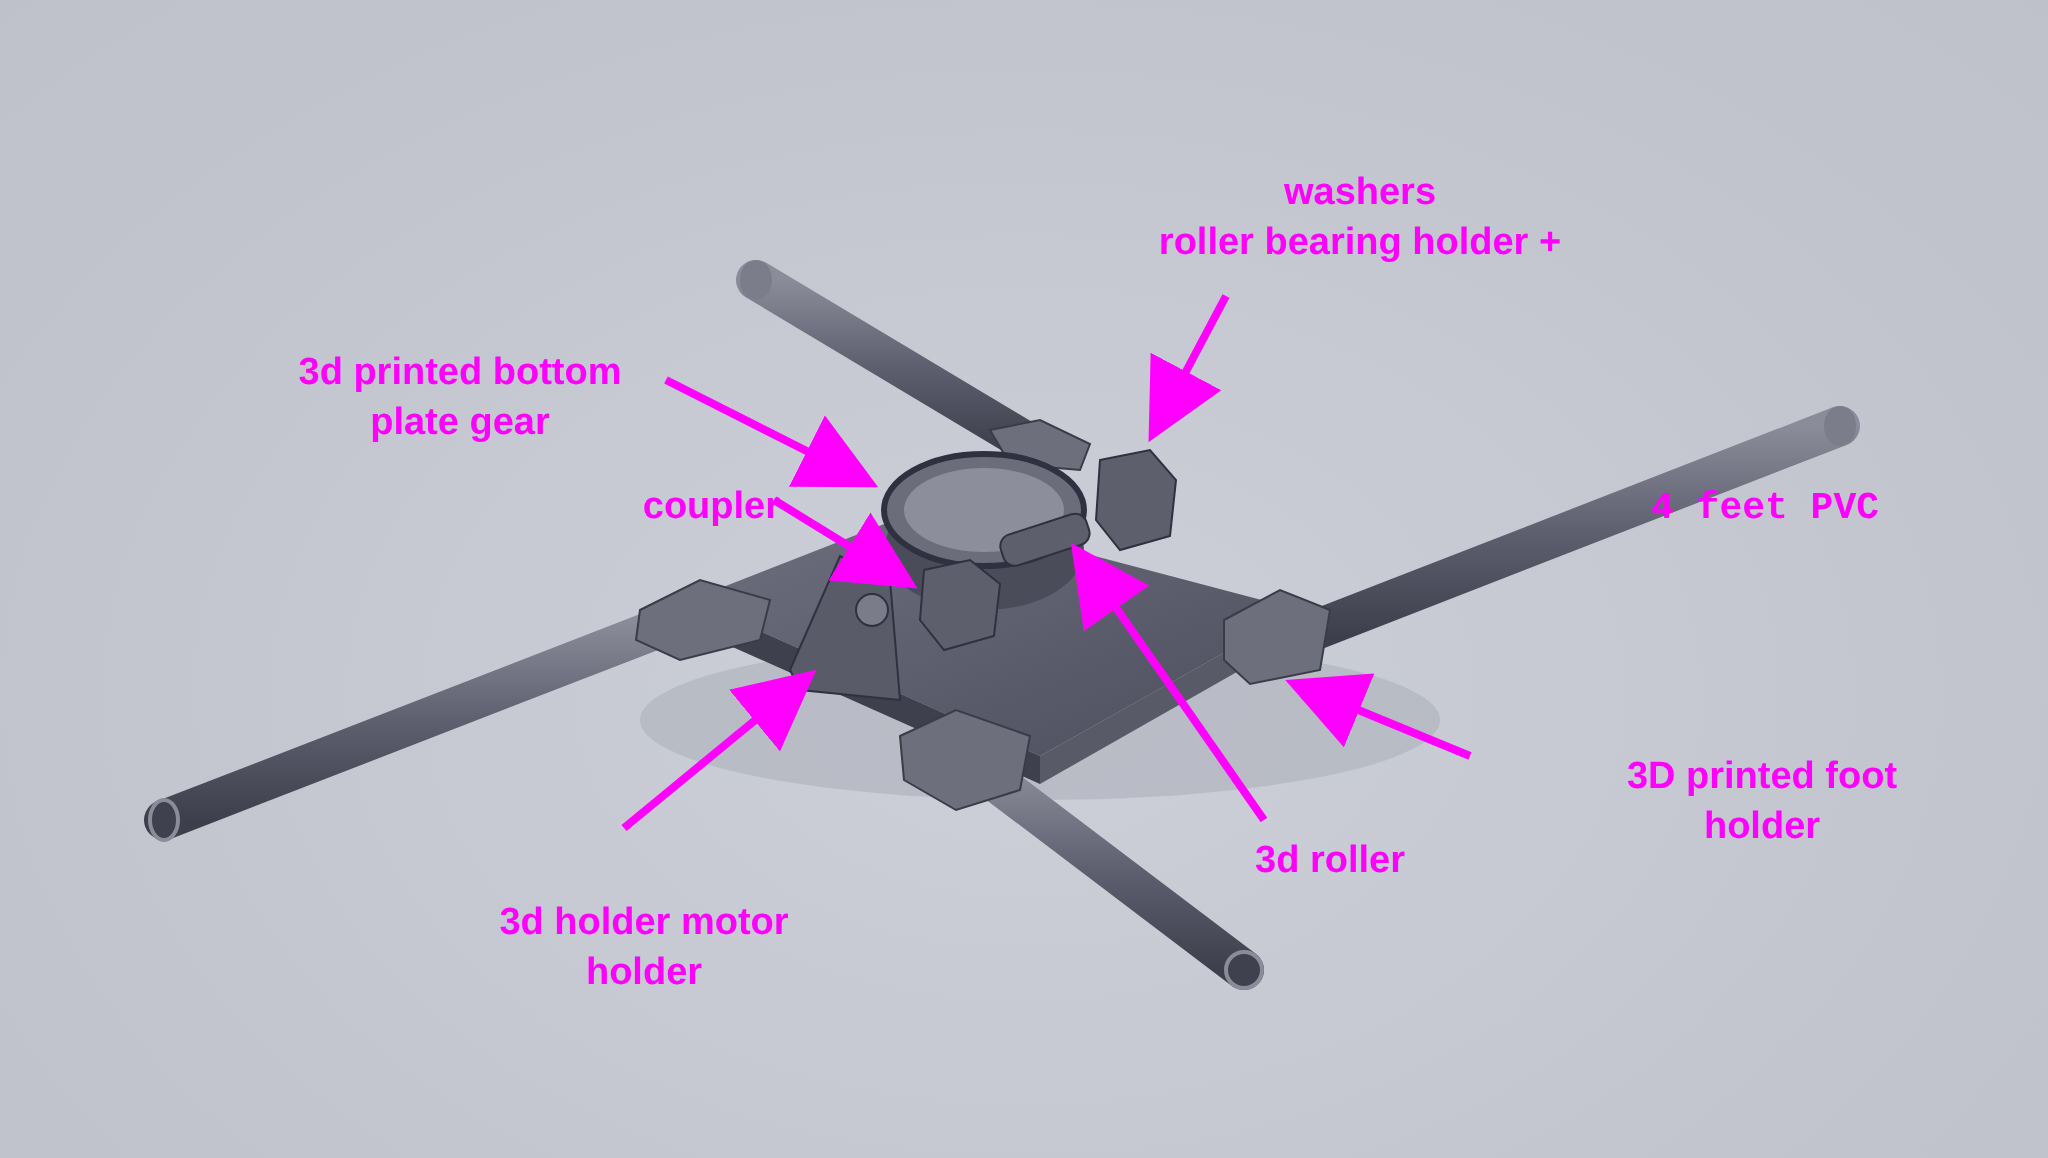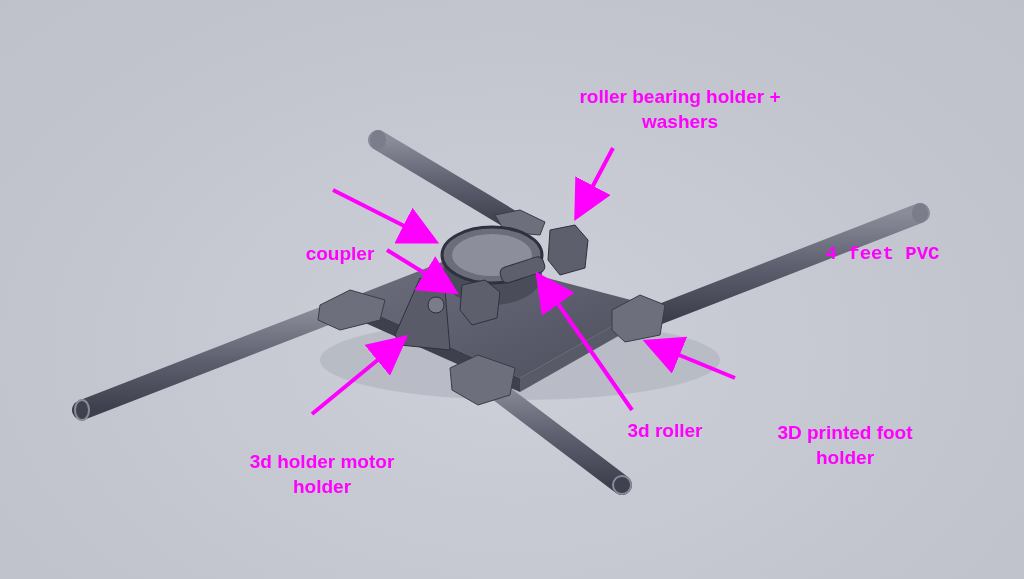--- a/index.html
+++ b/index.html
@@ -87,30 +87,34 @@
       <line x1="613" y1="148" x2="578" y2="214" marker-end="url(#ah)"></line>
       <line x1="333" y1="190" x2="432" y2="240" marker-end="url(#ah)"></line>
       <line x1="387" y1="250" x2="452" y2="290" marker-end="url(#ah)"></line>
       <line x1="735" y1="378" x2="650" y2="343" marker-end="url(#ah)"></line>
       <line x1="632" y1="410" x2="540" y2="278" marker-end="url(#ah)"></line>
       <line x1="312" y1="414" x2="402" y2="340" marker-end="url(#ah)"></line>
     </g>
   </svg>
 
   <div class="label" style="left:560px;top:84px;width:240px;">
+    <div>washers</div>
     <div>roller bearing holder +</div>
-    <div>washers</div>
   </div>
-  <div class="label" style="left:290px;top:241px;width:100px;">
+  <div class="label" style="left:130px;top:174px;width:200px;">
+    <div>3d printed bottom</div>
+    <div>plate gear</div>
+  </div>
+  <div class="label" style="left:290px;top:241px;width:100px;text-align:right;">
     <div>coupler</div>
   </div>
   <div class="label" style="left:815px;top:242px;width:135px;font-family:Liberation Mono, monospace;">
     <div>4 feet PVC</div>
   </div>
-  <div class="label" style="left:760px;top:376px;width:170px;margin-top:44px;">
+  <div class="label" style="left:796px;top:376px;width:170px;">
     <div>3D printed foot</div>
     <div>holder</div>
   </div>
   <div class="label" style="left:600px;top:418px;width:130px;">
     <div>3d roller</div>
   </div>
   <div class="label" style="left:222px;top:449px;width:200px;">
     <div>3d holder motor</div>
     <div>holder</div>
   </div>

